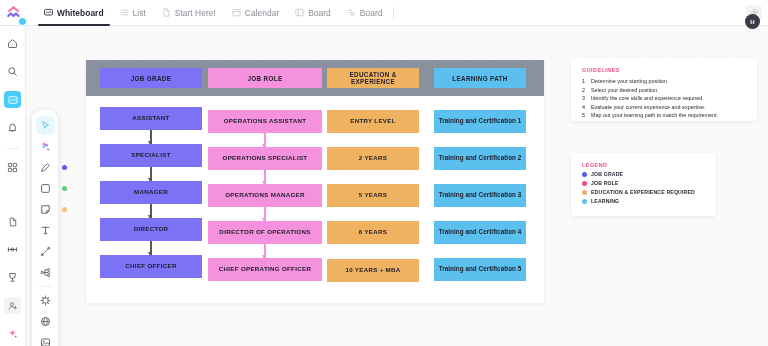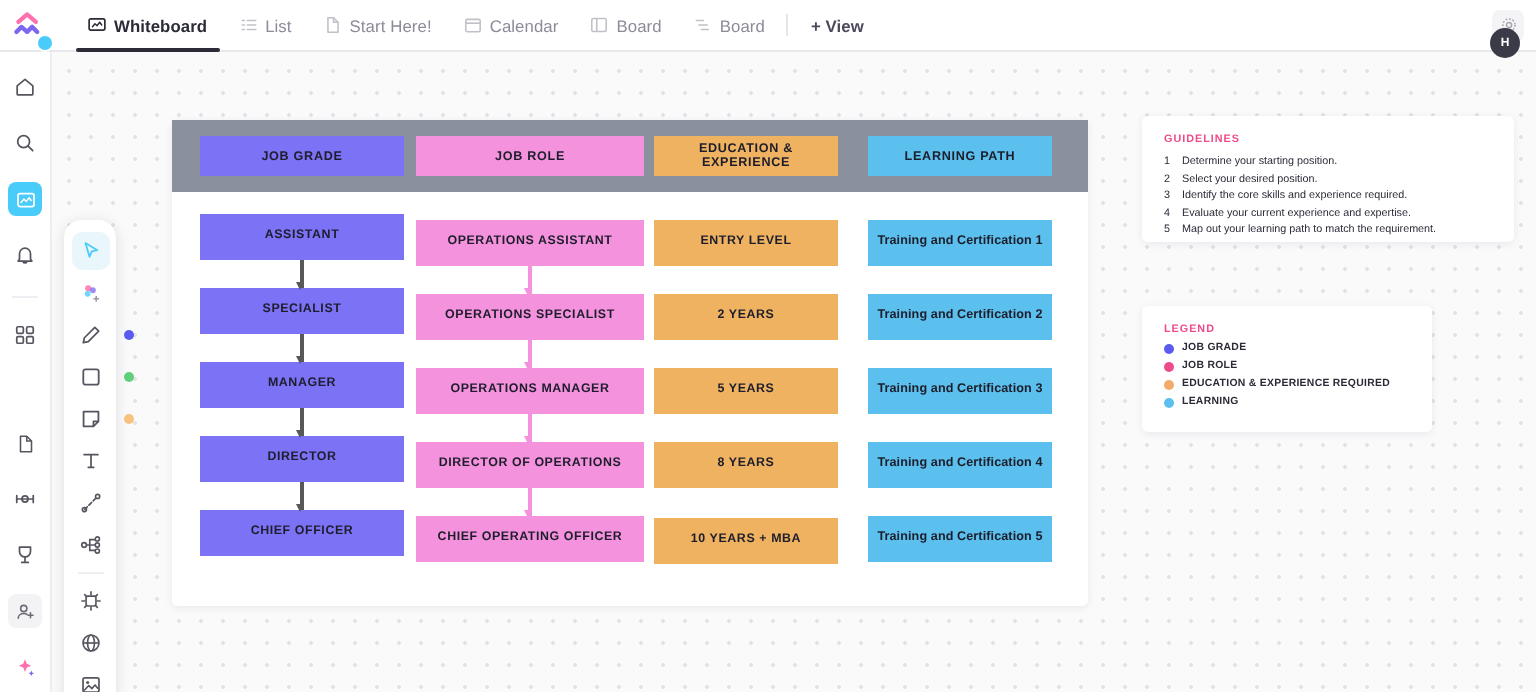--- a/index.html
+++ b/index.html
@@ -232,23 +232,20 @@
         <g stroke="#9a9aa8" stroke-width="1.5" stroke-linecap="round">
           <path d="M2.2 4h6M4.4 8h7.4M6.6 12h6"></path>
         </g>
       </svg>
       <span>Board</span>
     </div>
 
 
     <div class="tab-divider"></div>
 
-    <div class="tab add">
-      <span>+ View</span>
-    </div>
   </div>
 
   <div class="topbar-right">
     <div class="tb-btn">
       <svg viewBox="0 0 16 16" width="9" height="9">
         <circle cx="8" cy="8" r="2.3" fill="none" stroke="#a5a5b2" stroke-width="1.3"></circle>
         <circle cx="8" cy="8" r="5.4" fill="none" stroke="#a5a5b2" stroke-width="1.3" stroke-dasharray="1.6 1.5"></circle>
       </svg>
     </div>
   </div>

